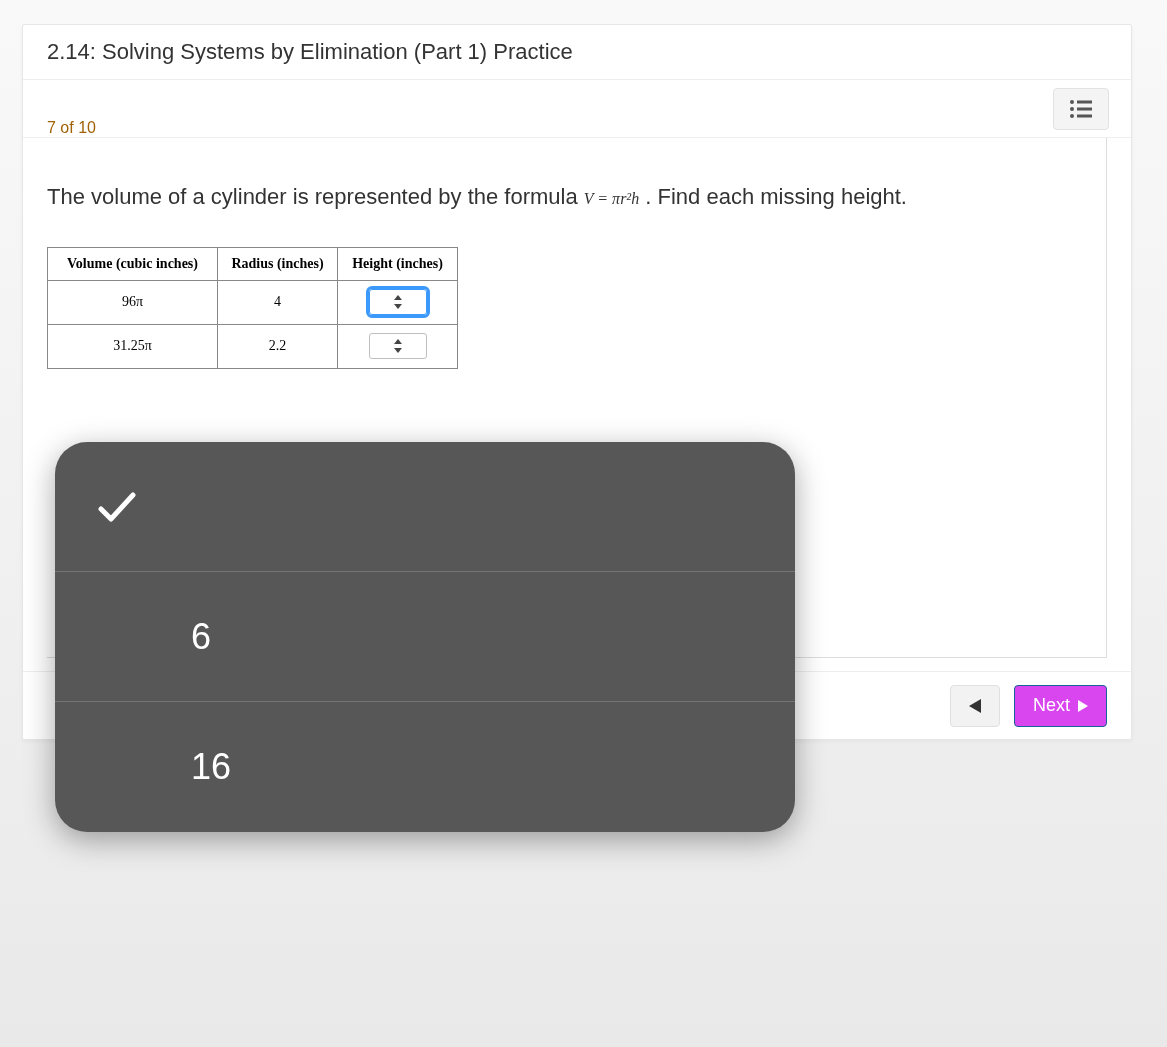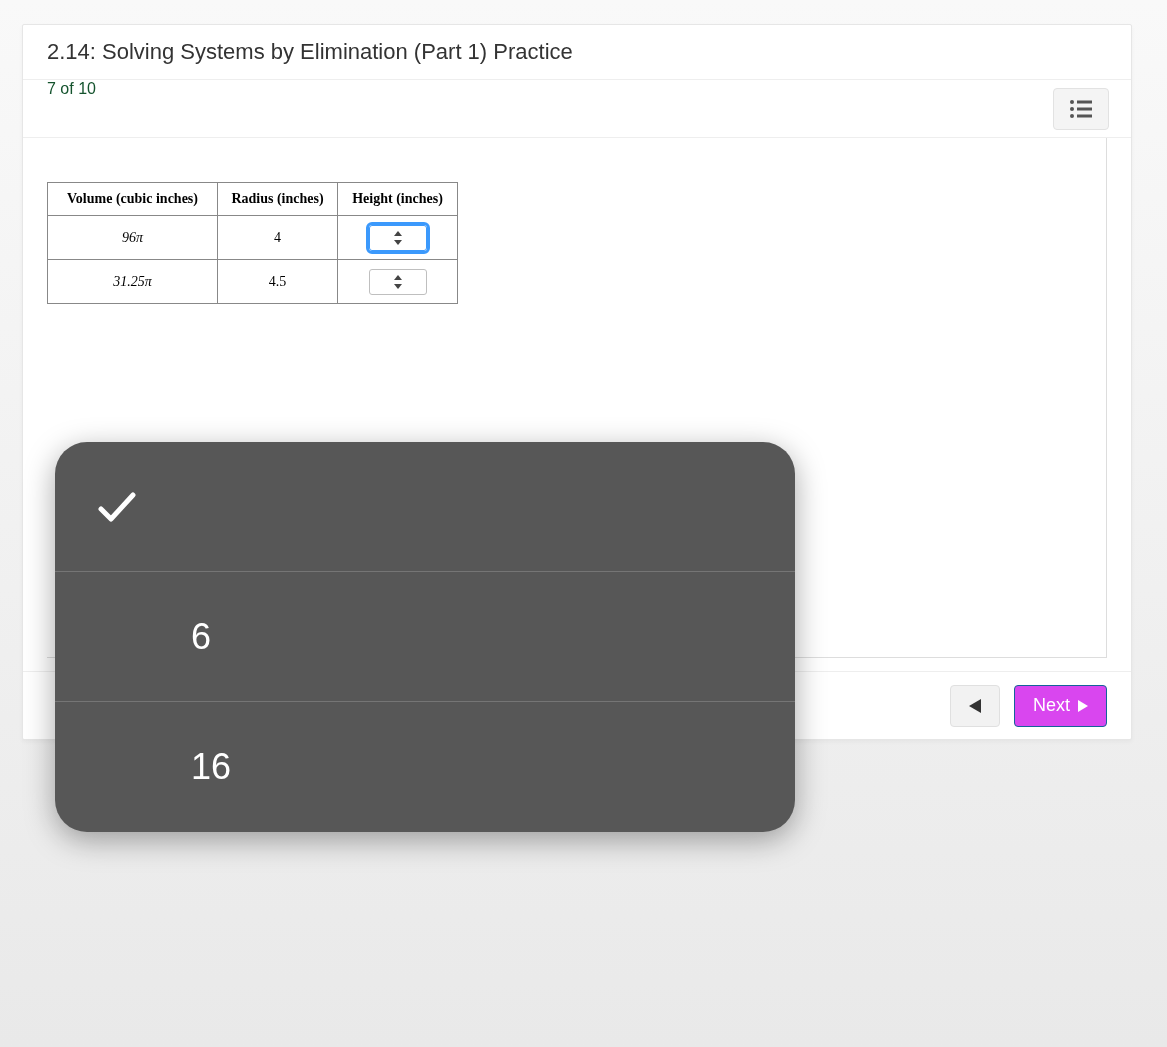--- a/index.html
+++ b/index.html
@@ -33,24 +33,24 @@
   .title-row h1 {
     font-size: 22px;
     font-weight: 400;
     color: #333;
   }
   .progress-row {
     position: relative;
     height: 58px;
     border-bottom: 1px solid #eee;
     display: flex;
-    align-items: flex-start;
+    align-items: flex-end;
     padding: 0 24px;
     font-size: 16px;
-    color: #14532d;
+    color: #a16207;
   }
   .list-btn {
     position: absolute;
     right: 22px;
     top: 8px;
     width: 56px;
     height: 42px;
     background: #f4f4f4;
     border: 1px solid #e2e2e2;
     border-radius: 4px;
@@ -102,21 +102,21 @@
     padding: 8px 4px;
     font-size: 14px;
   }
   table.data td {
     padding: 0;
     height: 44px;
   }
   .col-vol { width: 170px; }
   .col-rad { width: 120px; }
   .col-hgt { width: 120px; }
-  .pi-sym { font-style: italic; }
+  .pi-sym { }
   .stepper {
     display: inline-flex;
     align-items: center;
     justify-content: center;
     width: 58px;
     height: 26px;
     border: 1px solid #bfbfbf;
     border-radius: 3px;
     background: #fff;
     position: relative;
@@ -209,20 +209,25 @@
           <rect x="7" y="7.5" width="15" height="3" fill="#555"></rect>
           <circle cx="2" cy="16" r="2" fill="#555"></circle>
           <rect x="7" y="14.5" width="15" height="3" fill="#555"></rect>
         </svg>
       </div>
     </div>
 
     <div class="content-area">
       <div class="inner-border"></div>
 
+      <p class="prompt">
+        <span>The volume of a cylinder is represented by the formula </span>
+        <span class="formula">V = πr²h</span>
+        <span>. Find each missing height.</span>
+      </p>
 
       <table class="data">
         <thead>
           <tr>
             <th class="col-vol">Volume (cubic inches)</th>
             <th class="col-rad">Radius (inches)</th>
             <th class="col-hgt">Height (inches)</th>
           </tr>
         </thead>
         <tbody>
@@ -233,21 +238,21 @@
               <div class="stepper active">
                 <svg width="10" height="14" viewBox="0 0 10 14">
                   <polygon points="5,0 9,5 1,5" fill="#444"></polygon>
                   <polygon points="5,14 9,9 1,9" fill="#444"></polygon>
                 </svg>
               </div>
             </td>
           </tr>
           <tr>
             <td><span class="pi-sym">31.25π</span></td>
-            <td>4.5</td>
+            <td>2.2</td>
             <td>
               <div class="stepper">
                 <svg width="10" height="14" viewBox="0 0 10 14">
                   <polygon points="5,0 9,5 1,5" fill="#444"></polygon>
                   <polygon points="5,14 9,9 1,9" fill="#444"></polygon>
                 </svg>
               </div>
             </td>
           </tr>
         </tbody>

